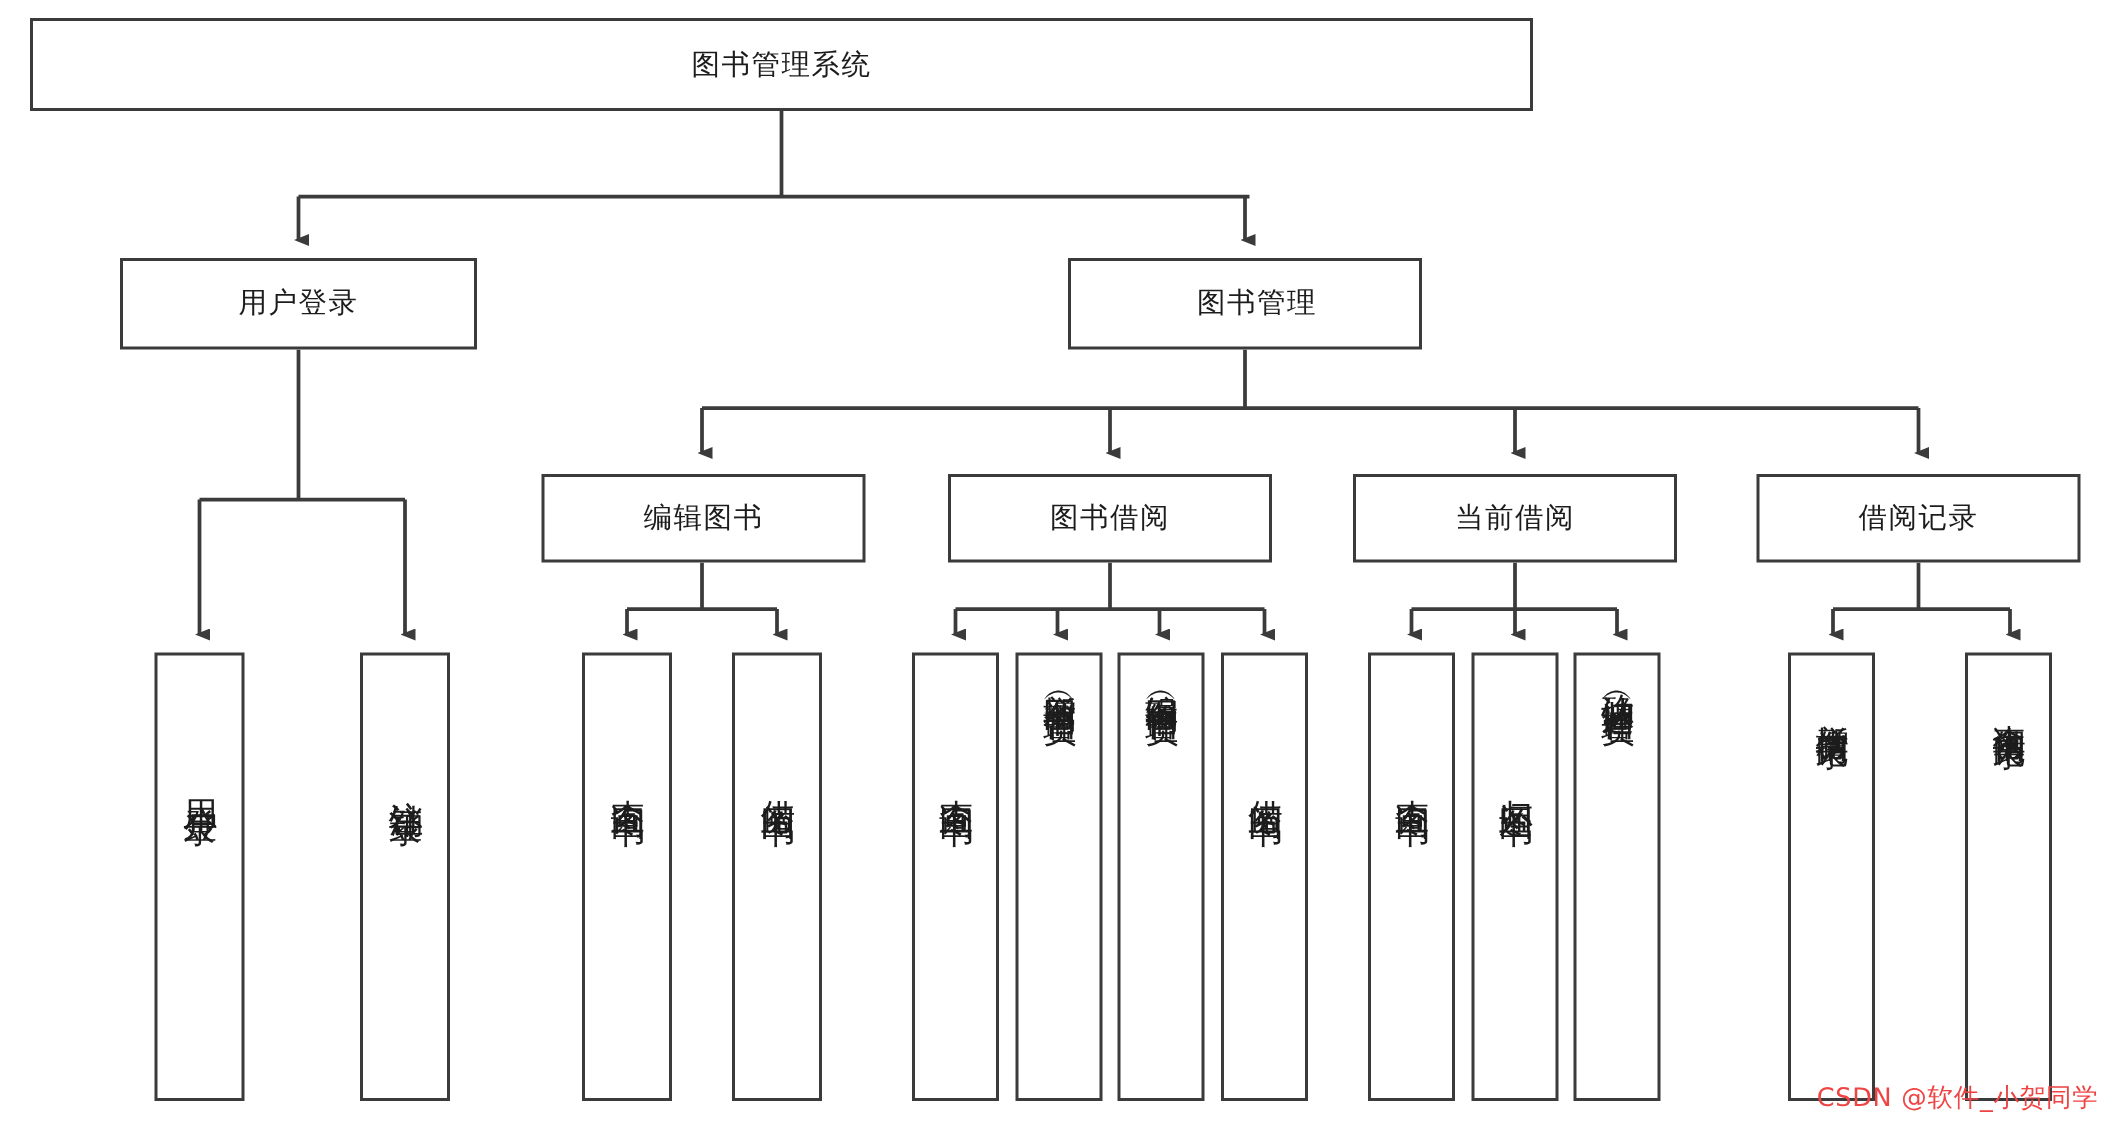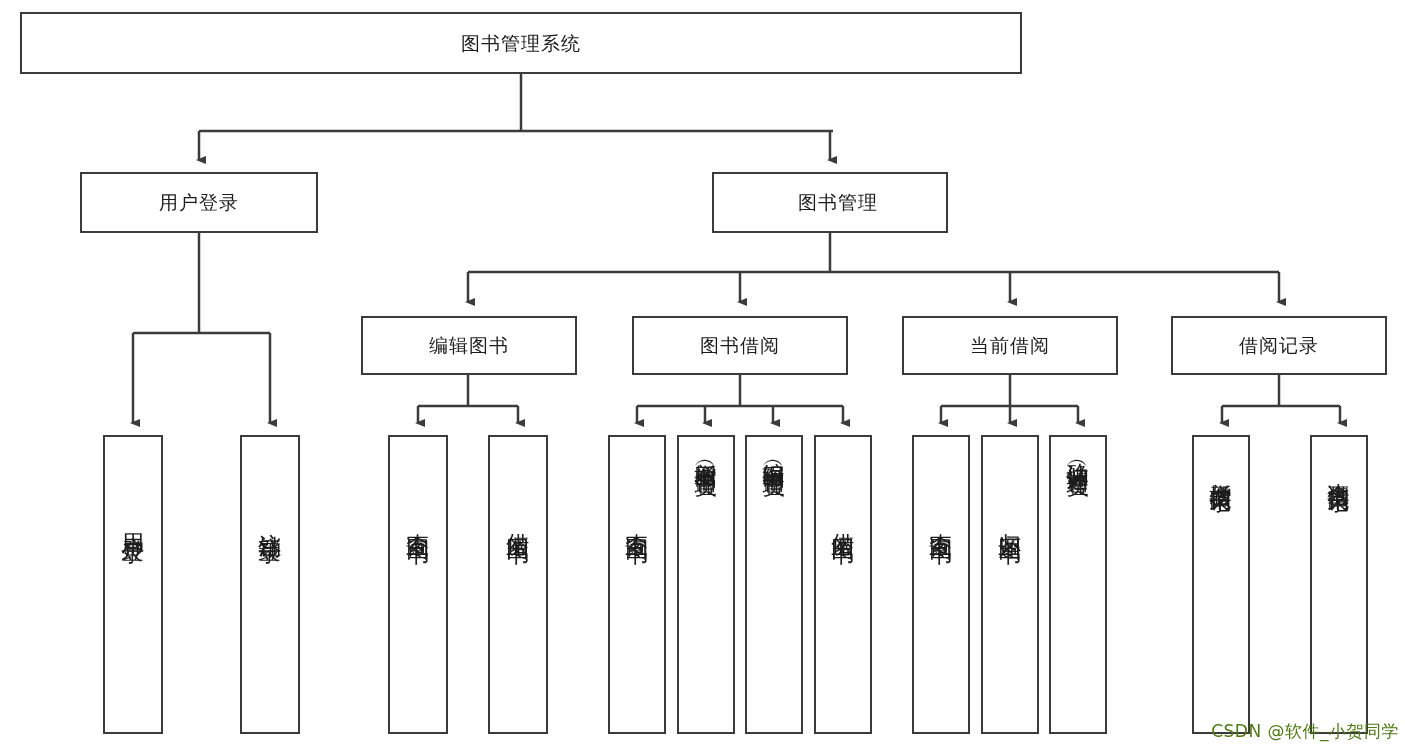--- a/index.html
+++ b/index.html
@@ -57,21 +57,21 @@
   }
   .node.leaf-tall .vtext {
     font-size: 22px;
     letter-spacing: 2px;
   }
   .watermark {
     position: absolute;
     right: 6px;
     bottom: 4px;
     font-size: 17px;
-    color: #4d7c0f;
+    color: #ef4444;
     letter-spacing: 0.5px;
     white-space: nowrap;
   }
 </style>
 </head>
 <body>
 
 <div id="canvas">
 
   <svg class="connectors" viewBox="0 0 1405 747" xmlns="http://www.w3.org/2000/svg">

